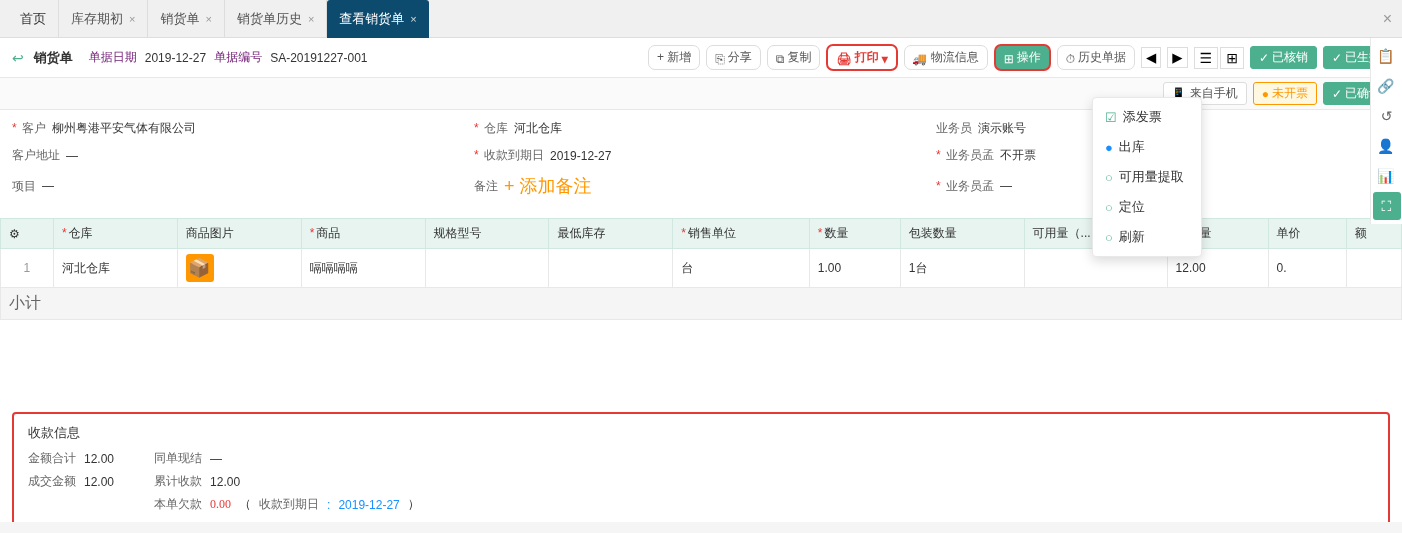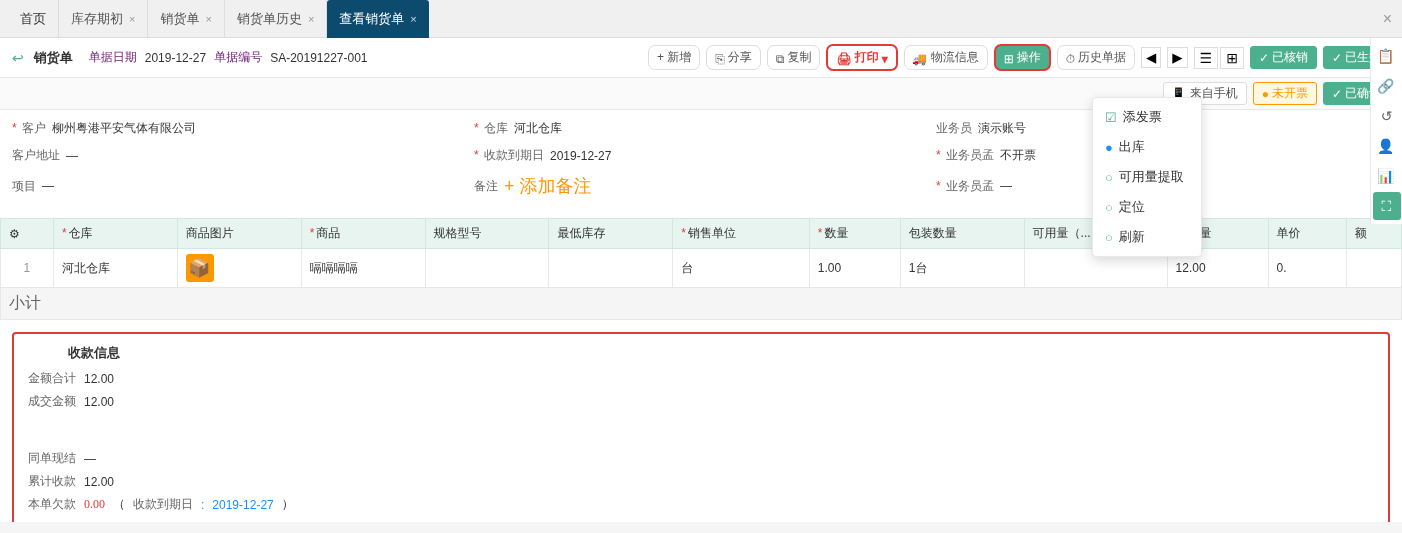--- a/index.html
+++ b/index.html
@@ -98,22 +98,22 @@
     .row-num { color: #999; text-align: center; }
     .subtotal-row td { background: #f5f5f5; color: #666; font-size: 16px; }
     .product-img { width: 28px; height: 28px; background: #ff9800; border-radius: 3px; display: flex; align-items: center; justify-content: center; }
     .product-img-inner { font-size: 18px; }
 
     
     .payment-section {
       border: 2px solid #e53935; margin: 8px 12px; padding: 10px 14px;
       border-radius: 4px; background: #fff; flex-shrink: 0;
     }
-    .payment-title { font-weight: bold; margin-bottom: 8px; font-size: 13px; margin-left: 40px; }
-    .payment-grid { display: flex; gap: 40px; flex-direction: column; }
+    .payment-title { font-weight: normal; margin-bottom: 8px; font-size: 13px; }
+    .payment-grid { display: flex; gap: 40px; }
     .payment-col { display: flex; flex-direction: column; gap: 6px; }
     .payment-row { display: flex; align-items: center; gap: 8px; font-size: 12px; }
     .payment-label { color: #666; }
     .payment-value { color: #333; }
     .payment-value-red { color: #e53935; font-family: Liberation Serif, serif; }
     .payment-value-blue { color: #1890ff; }
 
     
     .right-sidebar {
       position: absolute; right: 0; top: 38px;

